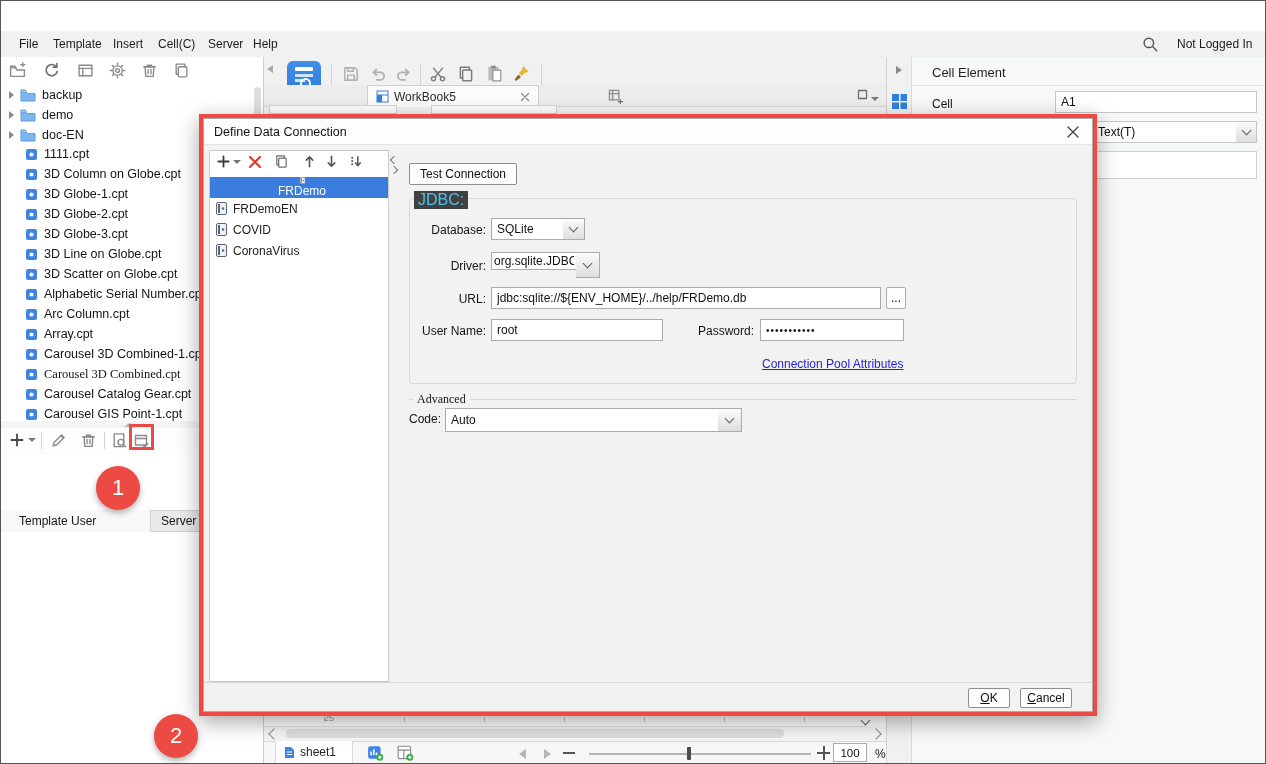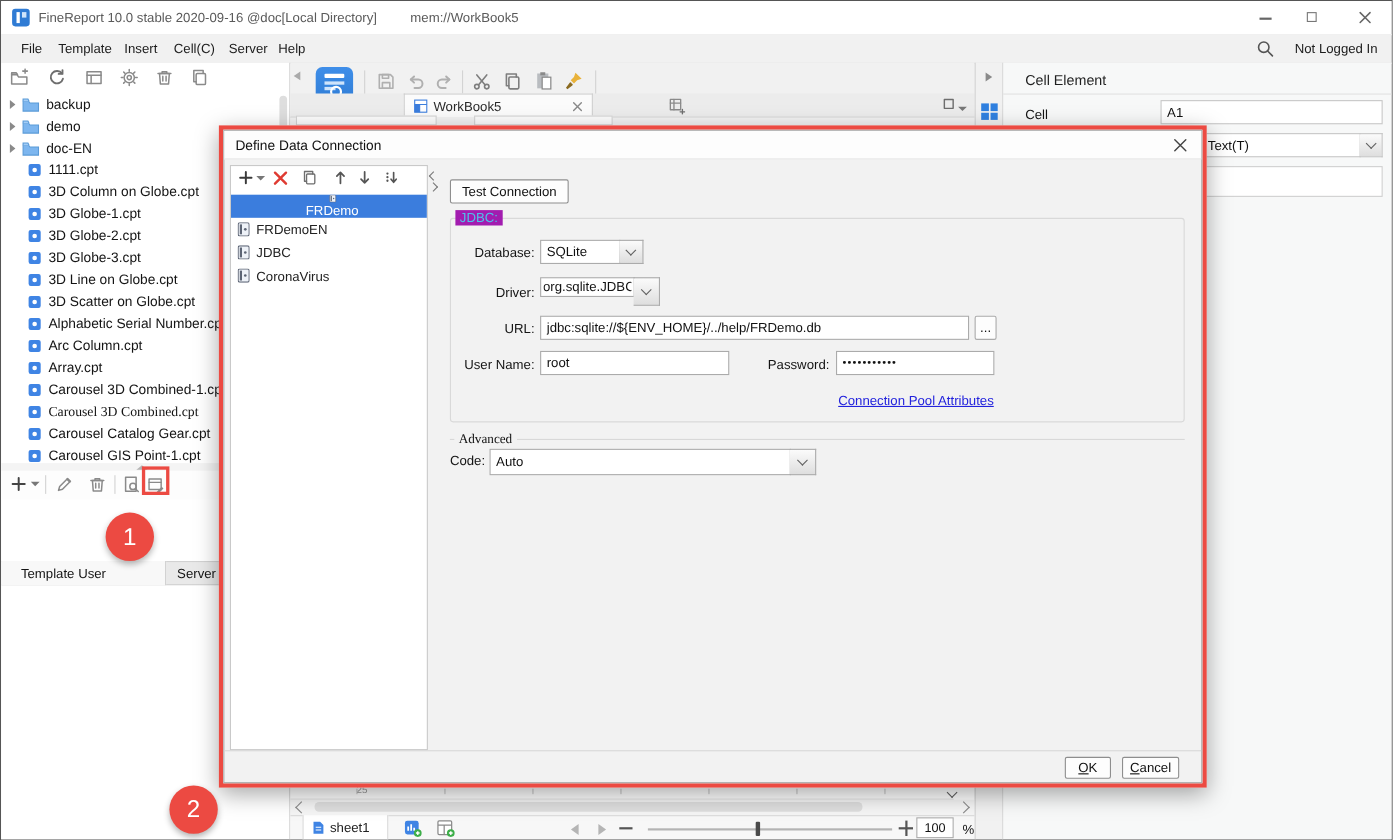--- a/index.html
+++ b/index.html
@@ -49,57 +49,38 @@
   .r{text-align:right;}
   
   .dlg-frame{left:198px;top:113px;width:898px;height:602px;border:4px solid #ec4a42;box-sizing:border-box;
              box-shadow:0 6px 20px rgba(0,0,0,.35);z-index:50;background:#f2f2f2;}
   .dlg{position:absolute;left:0;top:0;right:0;bottom:0;border:1px solid #ababab;box-sizing:border-box;background:#f2f2f2;}
   .dlg-title{left:0;top:0;right:0;height:26px;background:#fdfdfd;border-bottom:1px solid #e4e4e4;box-sizing:border-box;}
   .dlg-left{left:5px;top:31px;width:180px;height:532px;background:#fff;border:1px solid #c9c9c9;box-sizing:border-box;}
   .conn-row{left:0;width:178px;height:21px;display:flex;align-items:center;}
   .conn-row.sel{background:#3b7ddd;color:#fff;}
   .fieldset{border:1px solid #d9d9d9;border-radius:3px;box-sizing:border-box;}
-  .legend{background:#a21caf;padding:0 4px;color:#4fc1ea;font-size:12px;}
+  .legend{background:#404040;padding:0 4px;color:#4fc1ea;font-size:16px;}
   .link{color:#2323dd;text-decoration:underline;font-size:12px;}
   .dlg-foot{left:0;right:0;bottom:0;height:29px;border-top:1px solid #d8d8d8;box-sizing:border-box;}
   
   .anno-circle{width:44px;height:44px;border-radius:50%;background:#ec4a42;color:#fff;font-size:22px;
                display:flex;align-items:center;justify-content:center;z-index:60;box-shadow:0 3px 6px rgba(0,0,0,.3);}
   .anno-box{border:3px solid #ec4a42;z-index:60;}
   
   .tri-r{width:0;height:0;border-left:6px solid #8a8a8a;border-top:4px solid transparent;border-bottom:4px solid transparent;}
   .tri-l{width:0;height:0;border-right:6px solid #aaaaaa;border-top:4px solid transparent;border-bottom:4px solid transparent;}
   .caret-d{width:0;height:0;border-top:4px solid #777;border-left:4px solid transparent;border-right:4px solid transparent;}
   .vsep{width:1px;background:#d3d3d3;}
 </style>
 </head>
 <body>
 
 <div id="app">
 
-  <div class="abs titlebar">
-    <div class="abs" style="left:10px;top:7px;width:16px;height:16px;border-radius:3px;background:#2f7bd4;">
-      <div class="abs" style="left:4px;top:3px;width:3px;height:10px;background:#fff;"></div>
-      <div class="abs" style="left:9px;top:3px;width:4px;height:5px;background:#cfe4fb;"></div>
-    </div>
-    <span class="abs title-text" style="left:34px;">FineReport 10.0 stable 2020-09-16 @doc[Local Directory]</span>
-    <span class="abs title-text" style="left:372px;">mem://WorkBook5</span>
-    <div class="abs winbtn" style="left:1143px;">
-      <div class="abs" style="left:1px;top:7px;width:11px;height:1.5px;background:#666;"></div>
-    </div>
-    <div class="abs winbtn" style="left:1185px;">
-      <div class="abs" style="left:2px;top:2px;width:9px;height:9px;border:1.4px solid #777;box-sizing:border-box;"></div>
-    </div>
-    <div class="abs winbtn" style="left:1233px;">
-      <svg class="ico" width="14" height="14" viewBox="0 0 14 14" style="stroke:#666;stroke-width:1.4;">
-          <path d="M2.5 2.5l9 9M11.5 2.5l-9 9"></path>
-        </svg>
-    </div>
-  </div>
 
   <div class="abs menubar">
     <span class="abs menu-item" style="left:18px;">File</span>
     <span class="abs menu-item" style="left:52px;">Template</span>
     <span class="abs menu-item" style="left:112px;">Insert</span>
     <span class="abs menu-item" style="left:157px;">Cell(C)</span>
     <span class="abs menu-item" style="left:207px;">Server</span>
     <span class="abs menu-item" style="left:252px;">Help</span>
     <div class="abs" style="left:1140px;top:4px;width:18px;height:18px;">
       <svg class="ico" width="18" height="18" viewBox="0 0 16 16" style="stroke:#555;">
@@ -547,21 +528,21 @@
               <circle cx="7" cy="6.5" r="1.2" fill="#5d6575"></circle>
             </svg>
           <span style="margin-left:6px;">FRDemoEN</span>
         </div>
         <div class="abs conn-row" style="top:68px;">
           <svg style="margin-left:6px;" width="11" height="13" viewBox="0 0 11 13">
               <rect x="0.5" y="0.5" width="10" height="12" rx="1.5" fill="#eef2f8" stroke="#5d6575"></rect>
               <rect x="2" y="2" width="2" height="9" fill="#5d6575"></rect>
               <circle cx="7" cy="6.5" r="1.2" fill="#5d6575"></circle>
             </svg>
-          <span style="margin-left:6px;">JDBC</span>
+          <span style="margin-left:6px;">COVID</span>
         </div>
         <div class="abs conn-row" style="top:89px;">
           <svg style="margin-left:6px;" width="11" height="13" viewBox="0 0 11 13">
               <rect x="0.5" y="0.5" width="10" height="12" rx="1.5" fill="#eef2f8" stroke="#5d6575"></rect>
               <rect x="2" y="2" width="2" height="9" fill="#5d6575"></rect>
               <circle cx="7" cy="6.5" r="1.2" fill="#5d6575"></circle>
             </svg>
           <span style="margin-left:6px;">CoronaVirus</span>
         </div>
       </div>

